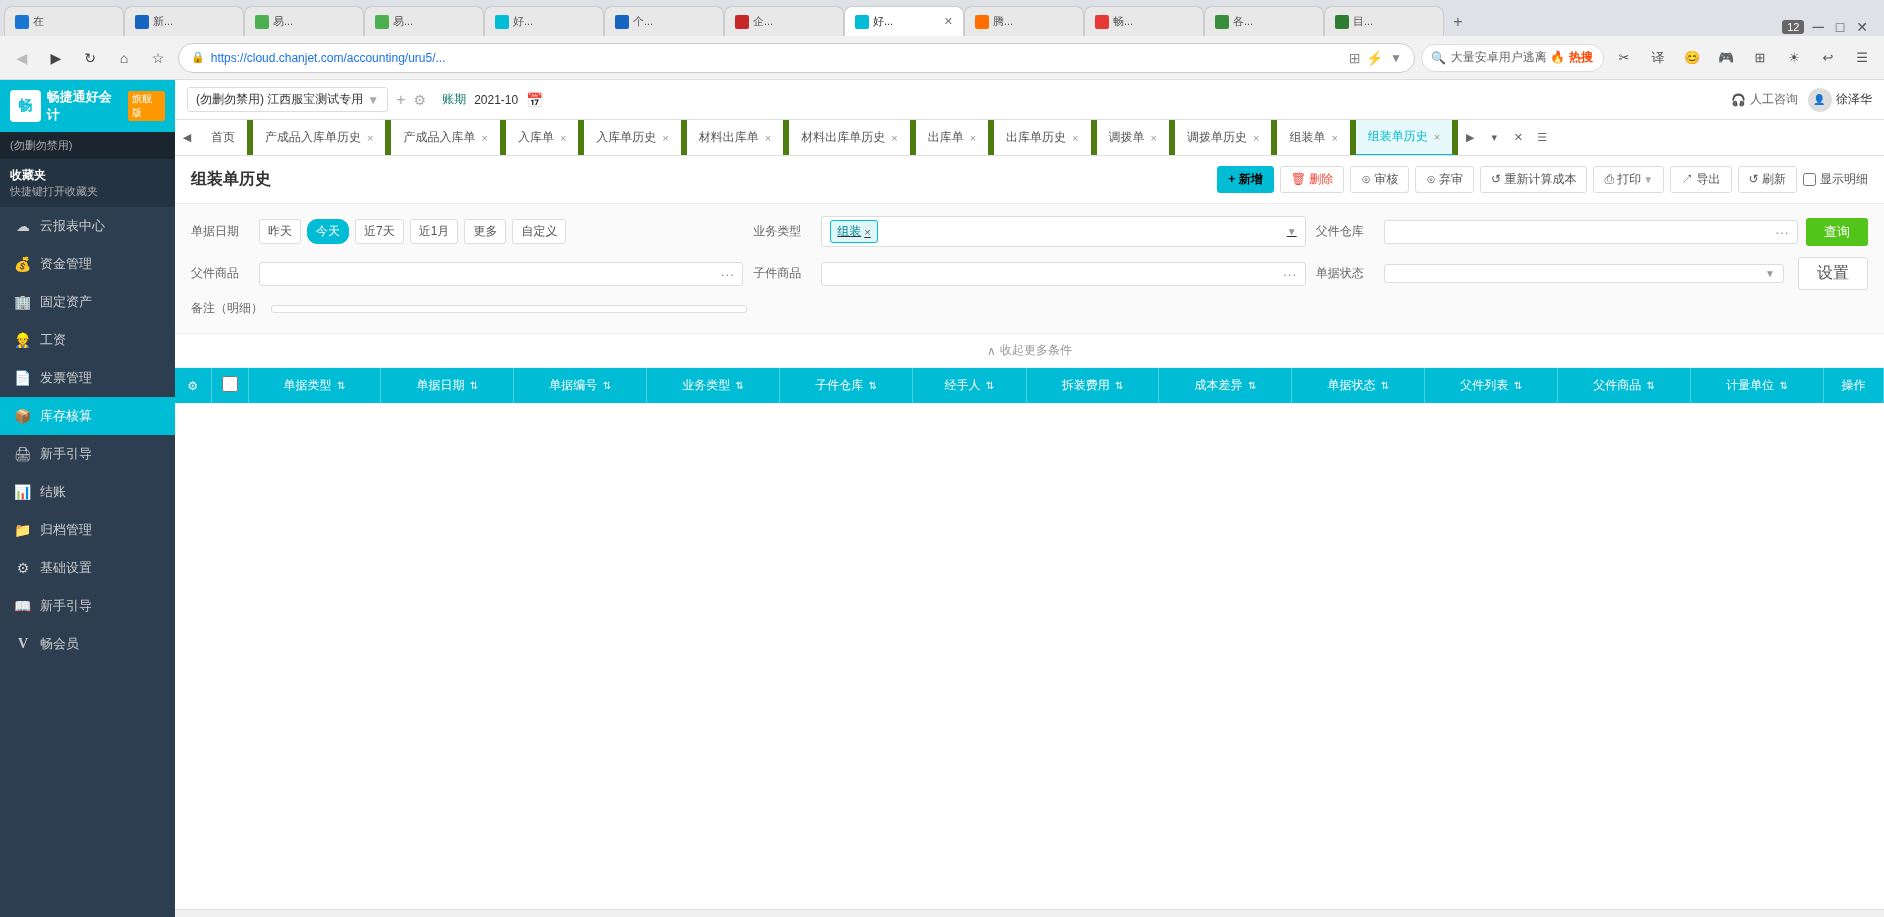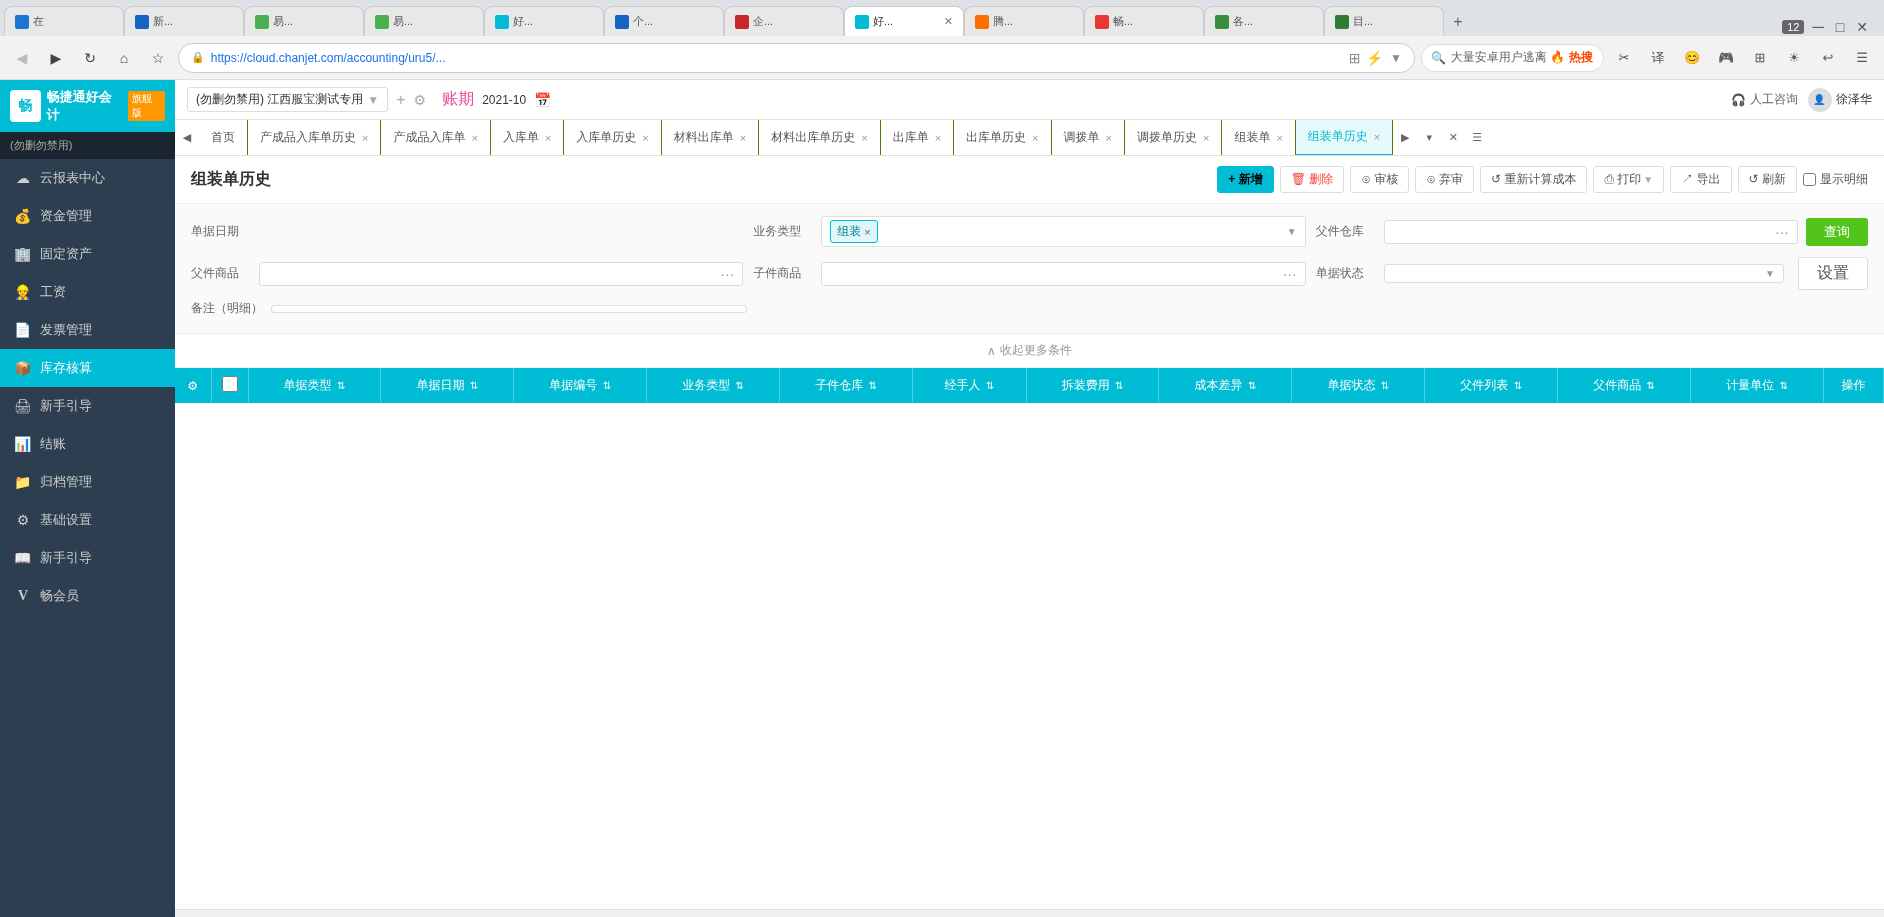--- a/index.html
+++ b/index.html
@@ -36,32 +36,32 @@
     .sidebar-favorites { background: #243342; padding: 8px 10px; color: #ccc; font-size: 12px; cursor: pointer; }
     .sidebar-nav { flex: 1; overflow-y: auto; }
     .nav-item { display: flex; align-items: center; gap: 8px; padding: 10px 14px; color: #ccc; cursor: pointer; font-size: 13px; }
     .nav-item.active { background: #00bcd4; color: #fff; }
     .nav-icon { width: 18px; height: 18px; display: flex; align-items: center; justify-content: center; font-size: 14px; flex-shrink: 0; }
 
     
     .app-right { flex: 1; display: flex; flex-direction: column; background: #f5f5f5; overflow: hidden; }
     .app-header { background: #fff; border-bottom: 1px solid #e0e0e0; display: flex; align-items: center; padding: 0 12px; height: 40px; gap: 8px; }
     .company-selector { display: flex; align-items: center; gap: 4px; border: 1px solid #ddd; border-radius: 3px; padding: 3px 8px; font-size: 12px; color: #333; cursor: pointer; }
-    .period-label { font-size: 16px; color: #ec4899; margin-left: 8px; }
+    .period-label { font-size: 12px; color: #0f766e; margin-left: 8px; }
     .period-value { color: #333; font-size: 12px; }
     .header-actions { margin-left: auto; display: flex; align-items: center; gap: 10px; }
     .user-service { display: flex; align-items: center; gap: 4px; color: #666; font-size: 12px; cursor: pointer; }
     .user-info { display: flex; align-items: center; gap: 4px; color: #333; font-size: 12px; cursor: pointer; }
     .avatar { width: 24px; height: 24px; background: #ddd; border-radius: 50%; display: flex; align-items: center; justify-content: center; font-size: 10px; color: #666; }
 
     
     .tab-bar { background: #fff; border-bottom: 1px solid #e0e0e0; display: flex; align-items: center; overflow-x: auto; height: 36px; }
     .tab-bar::-webkit-scrollbar { height: 3px; }
     .tab-bar::-webkit-scrollbar-thumb { background: #ddd; }
-    .page-tab { display: flex; align-items: center; padding: 0 12px; height: 36px; font-size: 12px; color: #555; cursor: pointer; white-space: nowrap; border-right: 1px solid #4d7c0f; gap: 4px; flex-shrink: 0; }
+    .page-tab { display: flex; align-items: center; padding: 0 12px; height: 36px; font-size: 12px; color: #555; cursor: pointer; white-space: nowrap; border-right: 6px solid #4d7c0f; gap: 4px; flex-shrink: 0; }
     .page-tab.active { color: #00bcd4; border-bottom: 2px solid #00bcd4; background: #e8f9fb; }
     .page-tab .close-x { color: #999; font-size: 11px; margin-left: 2px; }
     .tab-nav-btn { width: 24px; height: 36px; display: flex; align-items: center; justify-content: center; cursor: pointer; color: #666; font-size: 11px; flex-shrink: 0; }
 
     
     .main-content { flex: 1; overflow: auto; background: #fff; }
     .page-header { display: flex; align-items: center; justify-content: space-between; padding: 10px 16px; border-bottom: 1px solid #eee; }
     .page-title { font-size: 16px; font-weight: bold; color: #333; }
     .page-actions { display: flex; align-items: center; gap: 6px; }
     .action-btn { display: flex; align-items: center; gap: 3px; padding: 4px 10px; border: 1px solid #ddd; border-radius: 3px; cursor: pointer; font-size: 12px; color: #555; background: #fff; white-space: nowrap; }
@@ -203,20 +203,24 @@
   <div class="sidebar">
     <div class="sidebar-header">
       <div style="width:32px;height:32px;background:#fff;border-radius:4px;display:flex;align-items:center;justify-content:center;">
         <span style="color:#00BCD4;font-weight:bold;font-size:14px;">畅</span>
       </div>
       <span class="logo-text">畅捷通好会计</span>
       <span class="logo-badge">旗舰版</span>
     </div>
     <div class="sidebar-company">
       <span>(勿删勿禁用)</span>
+    </div>
+    <div class="sidebar-favorites">
+      <div style="font-weight:bold;color:#fff;">收藏夹</div>
+      <div style="font-size:11px;color:#aaa;">快捷键打开收藏夹</div>
     </div>
     <div class="sidebar-nav">
       <div class="nav-item">
         <span class="nav-icon">☁</span>
         <span>云报表中心</span>
       </div>
       <div class="nav-item">
         <span class="nav-icon">💰</span>
         <span>资金管理</span>
       </div>
@@ -368,25 +372,33 @@
           </label>
         </div>
       </div>
 
       <div class="filter-area">
 
         <div style="display:grid;grid-template-columns:1fr 1fr 1fr;gap:10px;margin-bottom:10px;">
 
           <div class="filter-cell">
             <span class="filter-cell-label">单据日期</span>
+            <div class="date-filter">
+              <span class="date-btn">昨天</span>
+              <span class="date-btn active">今天</span>
+              <span class="date-btn">近7天</span>
+              <span class="date-btn">近1月</span>
+              <span class="date-btn">更多</span>
+              <span class="date-btn">自定义</span>
+            </div>
           </div>
 
           <div class="filter-cell">
             <span class="filter-cell-label">业务类型</span>
-            <div class="filter-cell-input filter-input-wide" style="min-width:280px;">
+            <div class="filter-cell-input filter-input-wide" style="min-width:280px;text-decoration:underline;">
               <div class="filter-tag">
                 <span>组装</span>
                 <span class="remove">×</span>
               </div>
               <span class="dropdown-arrow">▼</span>
             </div>
           </div>
 
           <div class="filter-cell">
             <span class="filter-cell-label">父件仓库</span>

